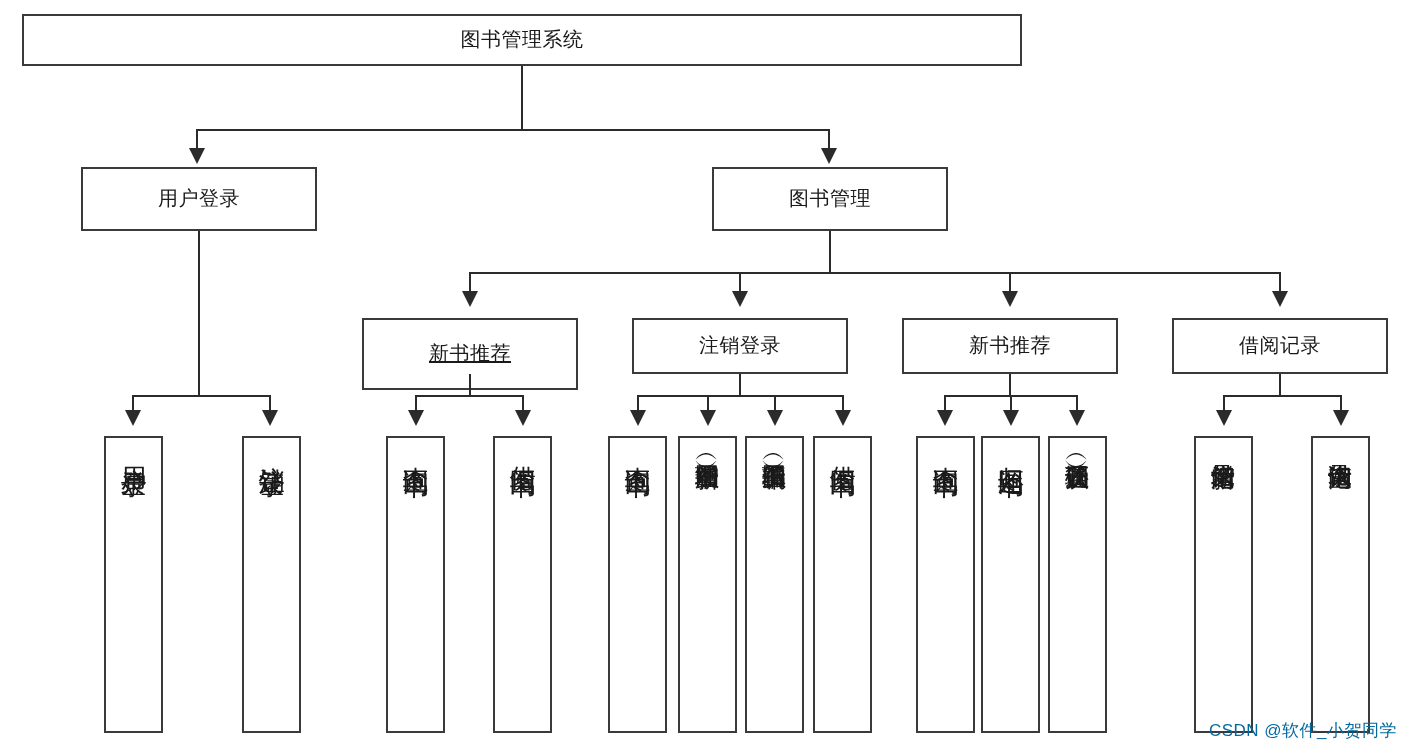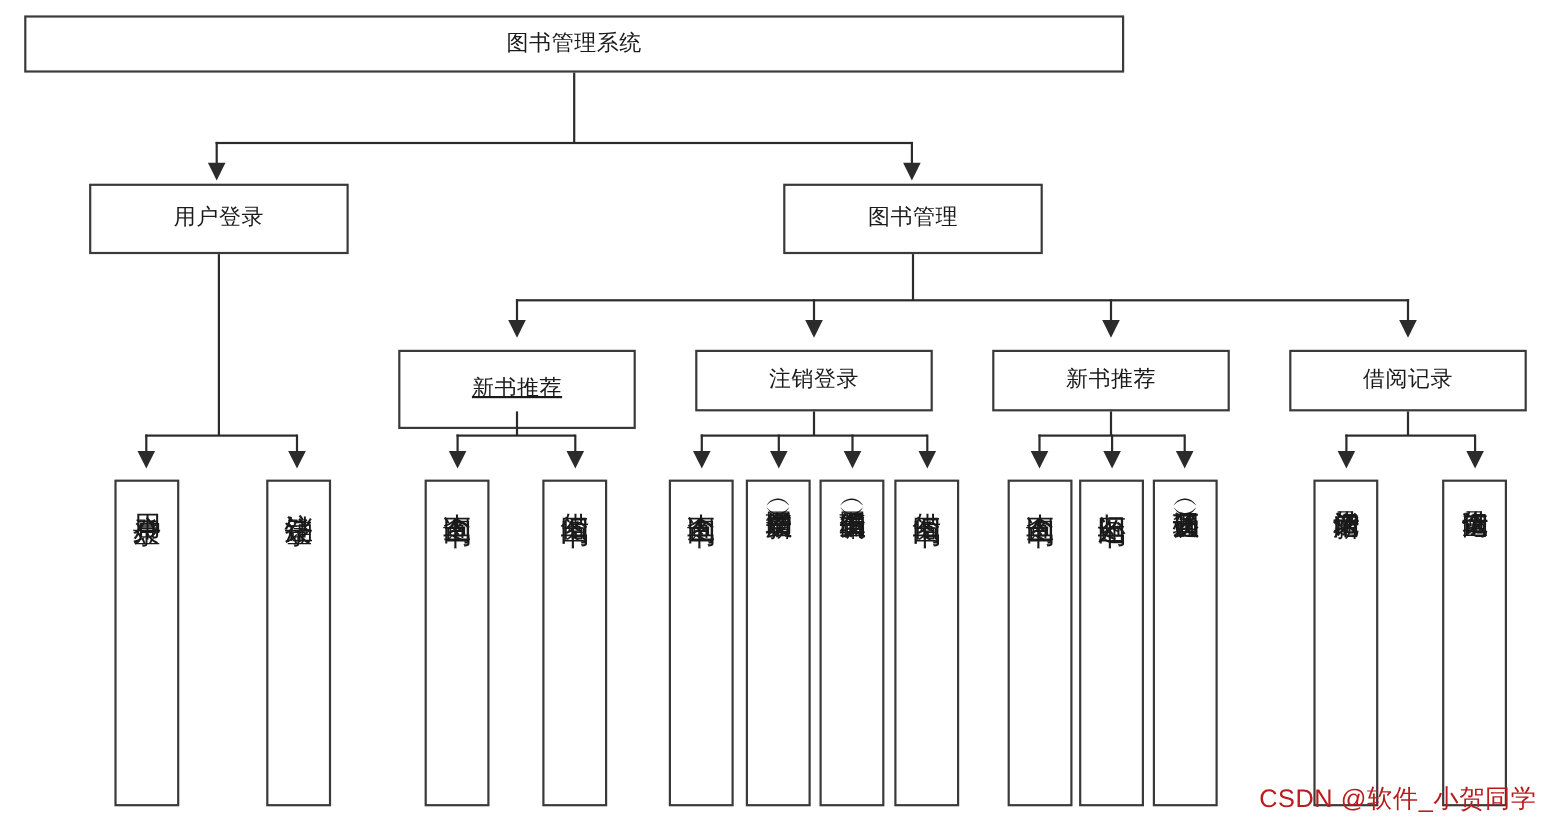--- a/index.html
+++ b/index.html
@@ -73,22 +73,22 @@
     width: 0;
     height: 0;
     border-left: 8px solid transparent;
     border-right: 8px solid transparent;
     border-top: 16px solid #2b2b2b;
   }
   .watermark {
     position: absolute;
     right: 8px;
     bottom: 5px;
-    font-size: 23px;
-    color: #b91c1c;
+    font-size: 17px;
+    color: #0369a1;
     white-space: nowrap;
     letter-spacing: 0.5px;
   }
 </style>
 </head>
 <body>
 
 <div id="canvas">
 
   <div class="node h" style="left:22px; top:14px; width:1000px; height:52px;">

